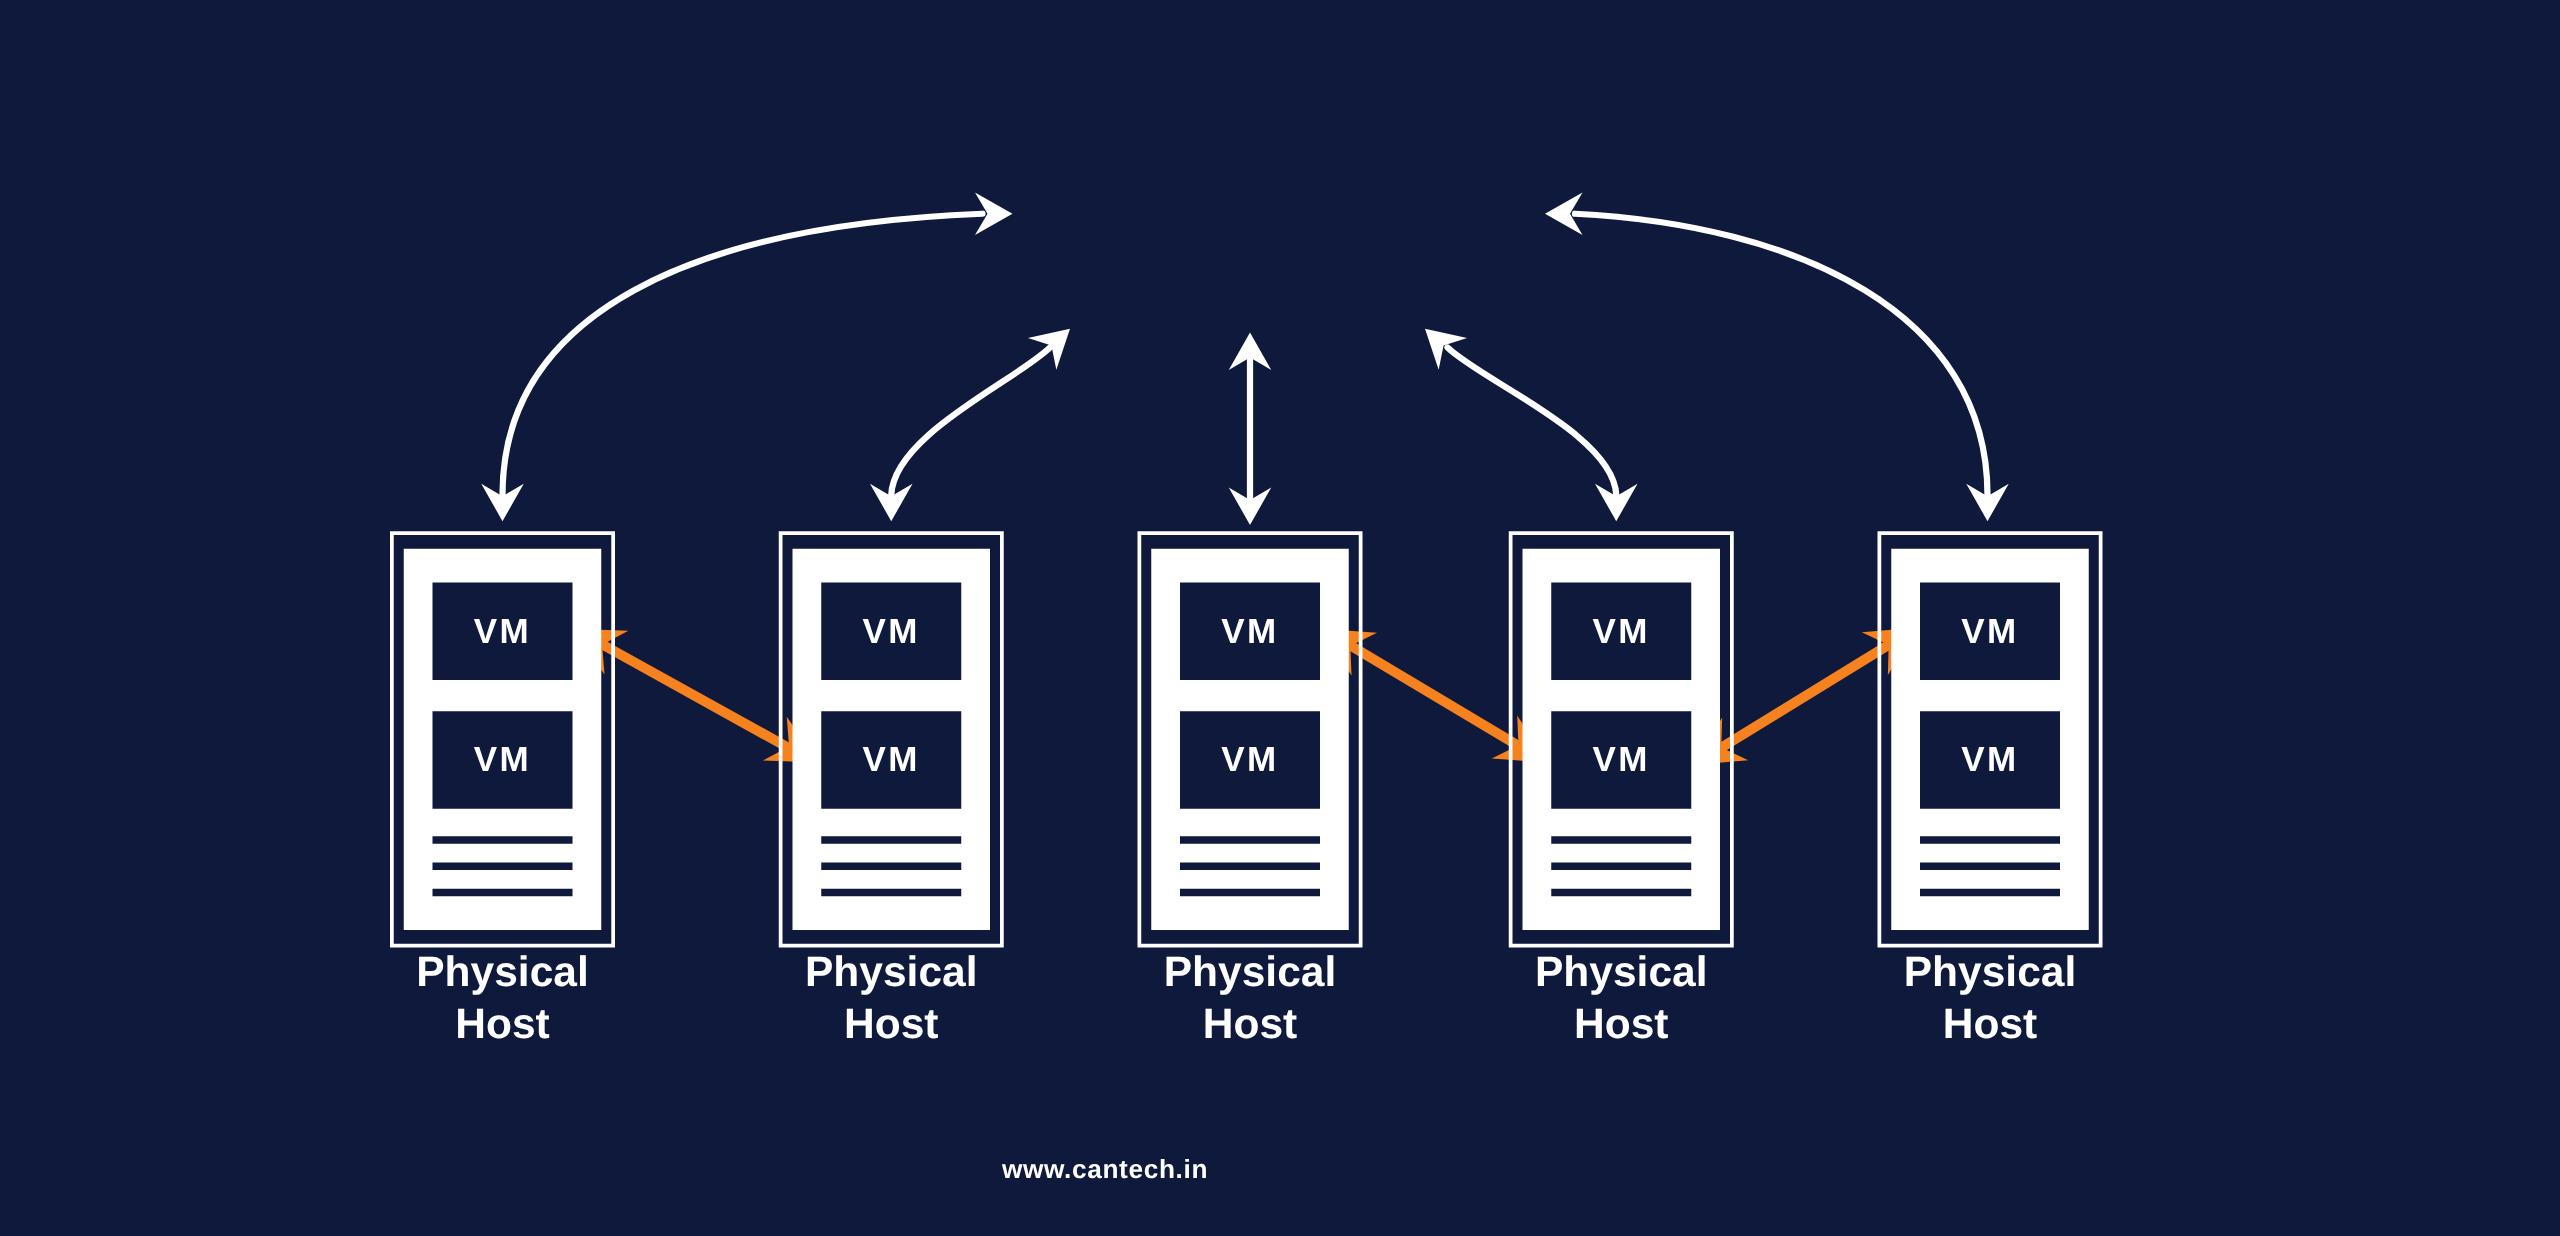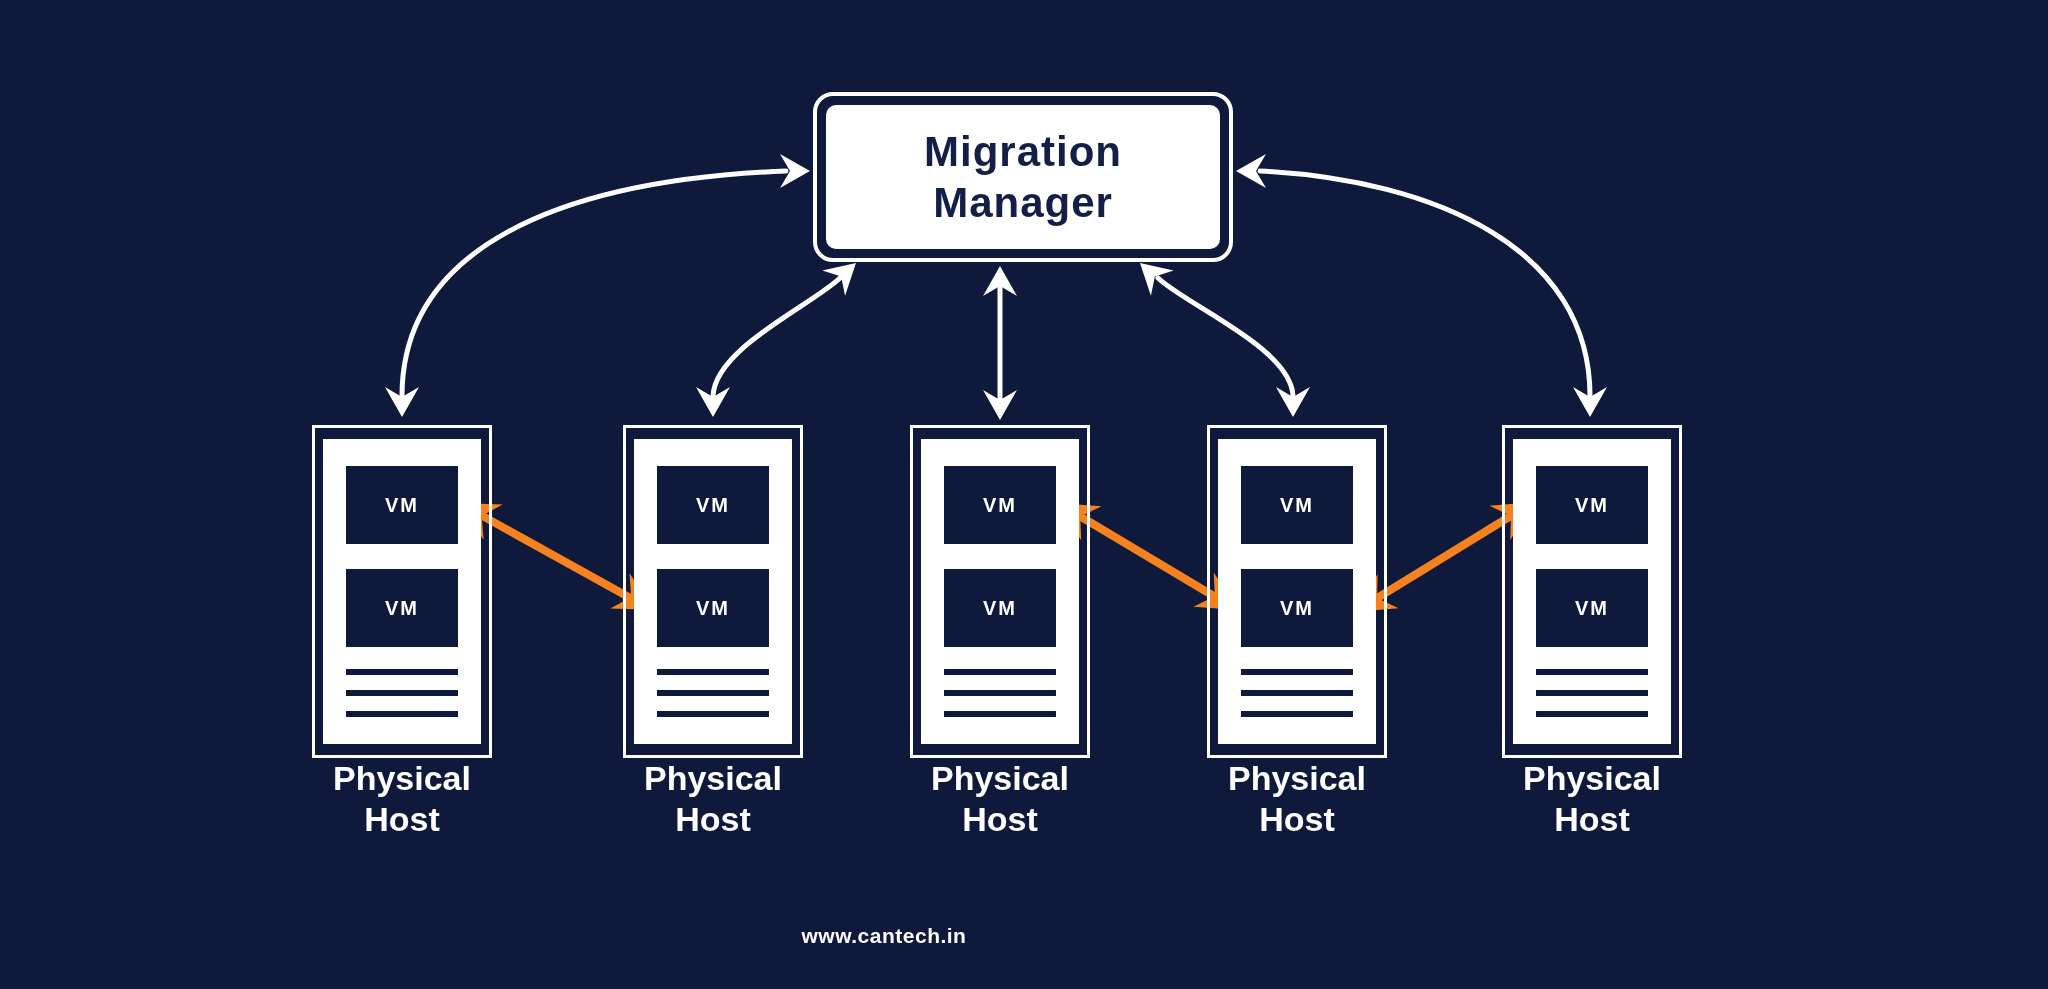--- a/index.html
+++ b/index.html
@@ -37,21 +37,21 @@
   .host-inner{
     position:absolute;left:8px;right:8px;top:11px;bottom:11px;
     background:var(--white,#fff);
     display:flex;flex-direction:column;align-items:center;padding-top:27px;box-sizing:border-box;
   }
   .vm{
     width:112px;height:78px;background:var(--background,#0E193C);
     display:flex;align-items:center;justify-content:center;flex:none;
   }
   .vm + .vm{margin-top:25px;}
-  .vm span{color:var(--white,#fff);font-size:20px;font-weight:bold;letter-spacing:2px;}
+  .vm span{color:var(--white,#fff);font-size:28px;font-weight:bold;letter-spacing:2px;}
   .bars{margin-top:22px;display:flex;flex-direction:column;align-items:center;}
   .bars i{display:block;width:112px;height:6px;background:var(--background,#0E193C);margin-bottom:15px;}
   .bars i:last-child{margin-bottom:0;}
   .host-label{
     width:170px;text-align:center;
     color:var(--white,#fff);font-size:34px;font-weight:bold;line-height:1.2;
   }
 
   .footer{
     position:absolute;left:0;top:924px;width:1768px;text-align:center;
@@ -101,25 +101,20 @@
       <polygon class="odart" points="0,0 -40,-20 -27,0 -40,20" transform="translate(1057,503) rotate(-149.4)"></polygon>
       <polygon class="odart" points="0,0 -40,-20 -27,0 -40,20" transform="translate(1238,610) rotate(30.6)"></polygon>
     </g>
     <g>
       <path class="oline" d="M 1514,514 L 1374,600"></path>
       <polygon class="odart" points="0,0 -40,-20 -27,0 -40,20" transform="translate(1534,502) rotate(-31.4)"></polygon>
       <polygon class="odart" points="0,0 -40,-20 -27,0 -40,20" transform="translate(1354,612) rotate(148.6)"></polygon>
     </g>
   </svg>
 
-  <div class="mm">
-    <div class="mm-inner">
-      <div class="mm-title">Migration Manager</div>
-    </div>
-  </div>
 
   <div class="host" style="left:292px">
     <div class="host-box">
       <div class="host-inner">
         <div class="vm">
             <span>VM</span>
           </div>
         <div class="vm">
             <span>VM</span>
           </div>

